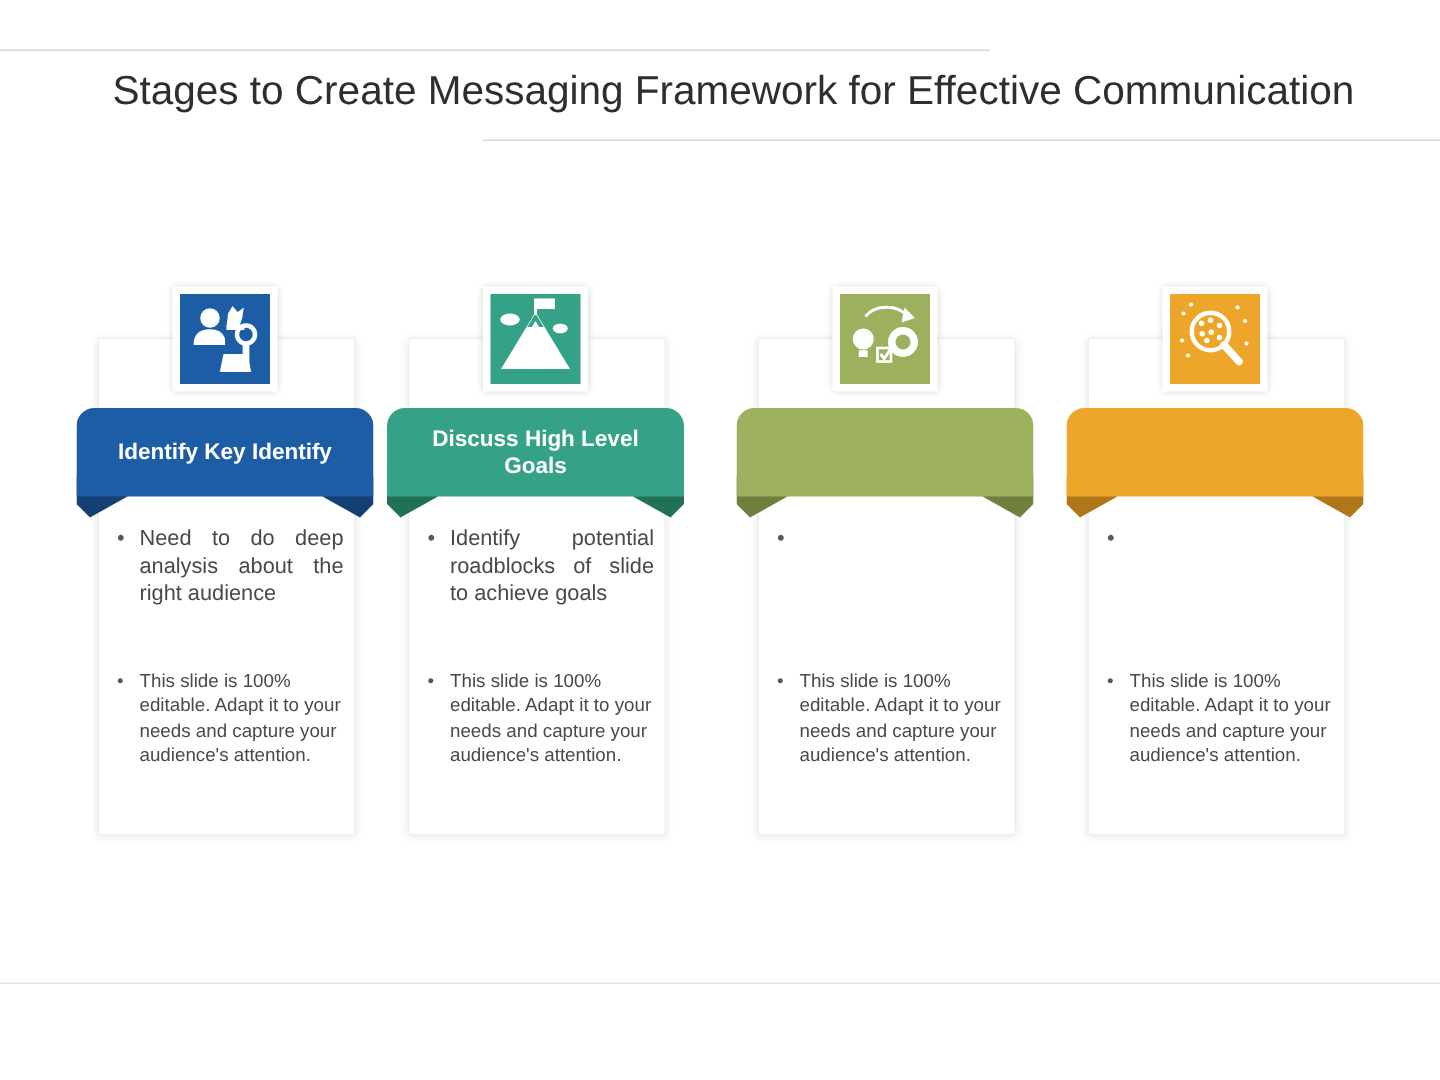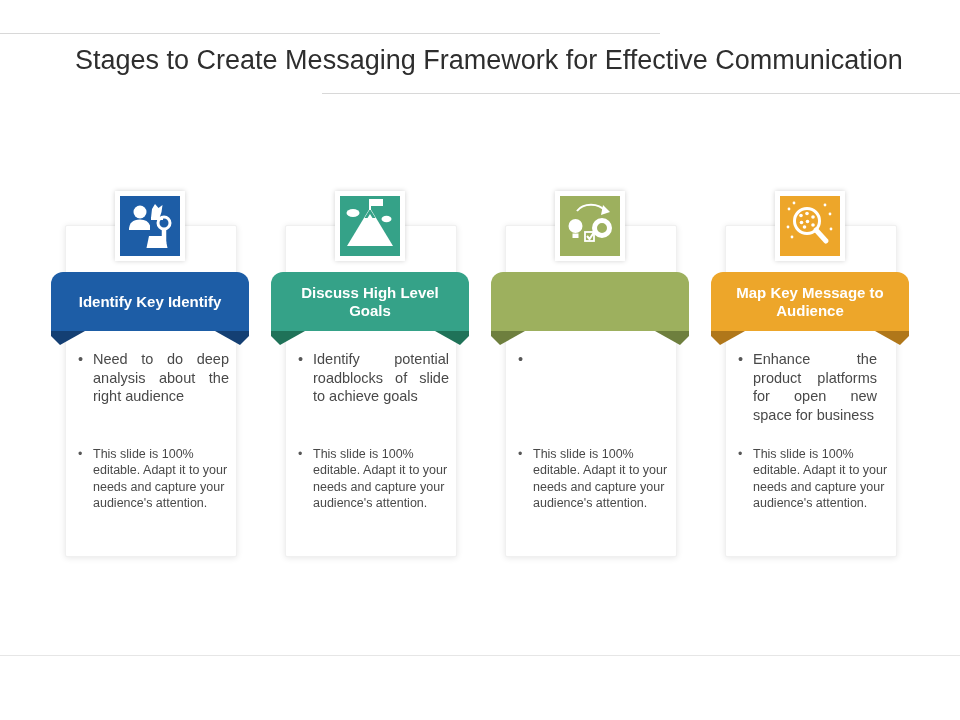--- a/index.html
+++ b/index.html
@@ -12,21 +12,21 @@
   .rule-title  { top:93px; left:322px; width:638px; }
   .rule-bottom { top:655px; left:0; width:960px; background:#e6e6e6; }
 
   .page-title {
     position:absolute; top:45px; left:75px; width:860px;
     font-size:27px; color:#2e2e2e; white-space:nowrap;
   }
 
   .column { position:absolute; top:190px; width:220px; height:420px; }
   .col-0 { left:40px; }
-  .col-1 { left:260px;text-decoration:underline; }
+  .col-1 { left:247px;text-decoration:underline; }
   .col-2 { left:480px; }
   .col-3 { left:700px; }
 
   .card {
     position:absolute; left:25px; top:35px; width:170px; height:330px;
     background:#fff; border:1px solid #f0f0f0; border-radius:2px;
     box-shadow:0 1px 6px rgba(0,0,0,0.10);
   }
   .icon-frame {
     position:absolute; left:75px; top:1px; width:70px; height:70px;
@@ -174,23 +174,21 @@
             <circle cx="12" cy="41" r="1.4" fill="#fff"></circle>
           <circle cx="51" cy="33" r="1.4" fill="#fff"></circle>
         </svg>
       </div>
     </div>
     <svg class="ribbon" viewBox="0 0 198 74">
       <polygon points="0,45 0,64 9,73 34,59" fill="#b0771a"></polygon>
       <polygon points="198,45 198,64 189,73 164,59" fill="#b0771a"></polygon>
       <path d="M12,0 H186 A12,12 0 0 1 198,12 V59 H0 V12 A12,12 0 0 1 12,0 Z" fill="#eda62a"></path>
     </svg>
-    <div class="ribbon-title">Map Key Message to Audience</div>
     <div class="bullet bullet1">
       <span class="marker">•</span>
-      <span class="btext t1">Enhance the product platforms for open new space for business</span>
     </div>
     <div class="bullet bullet2">
       <span class="marker">•</span>
       <span class="btext t2">This slide is 100% editable. Adapt it to your needs and capture your audience's attention.</span>
     </div>
   </div>
 </div>
 
 </body></html>

